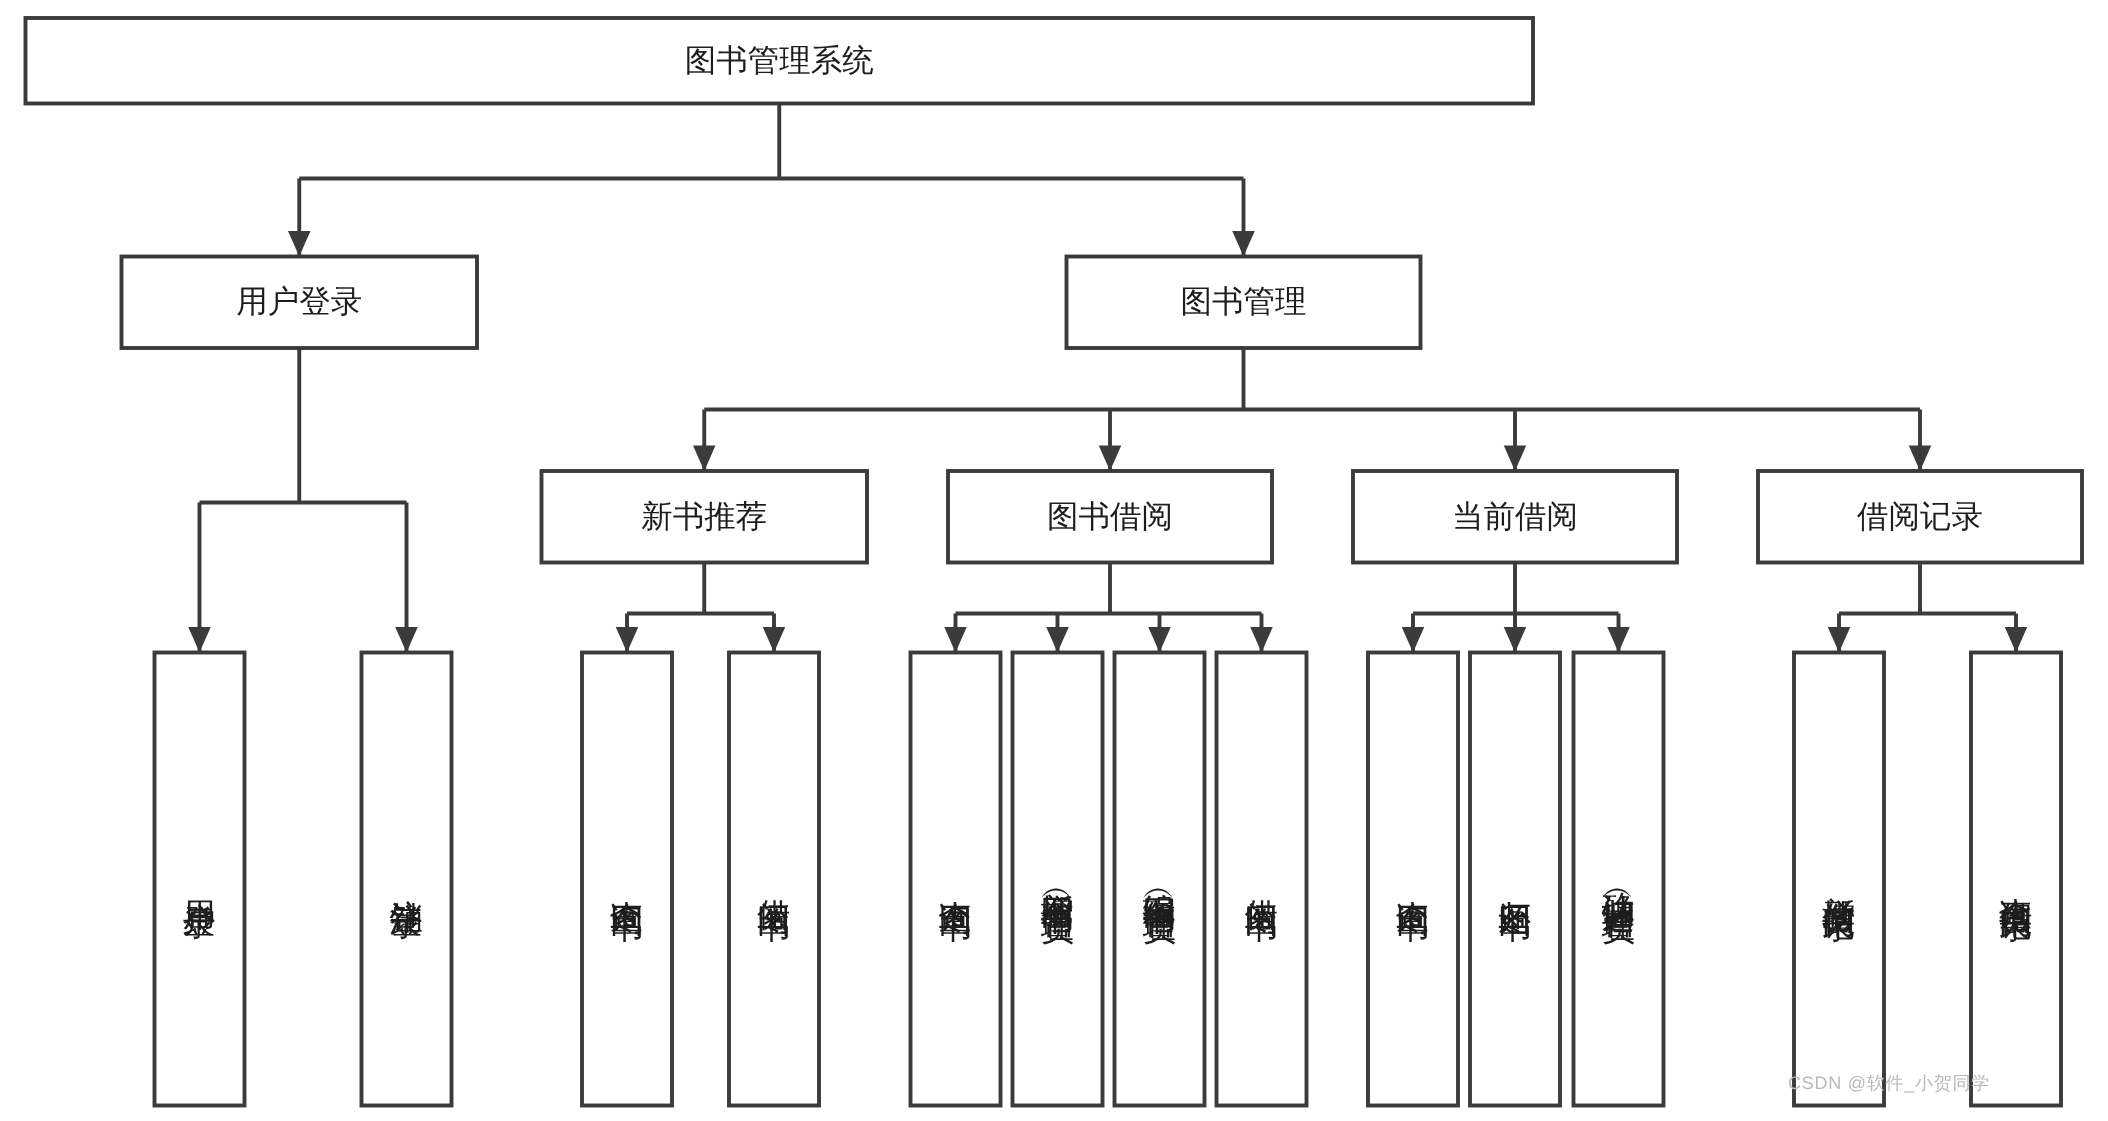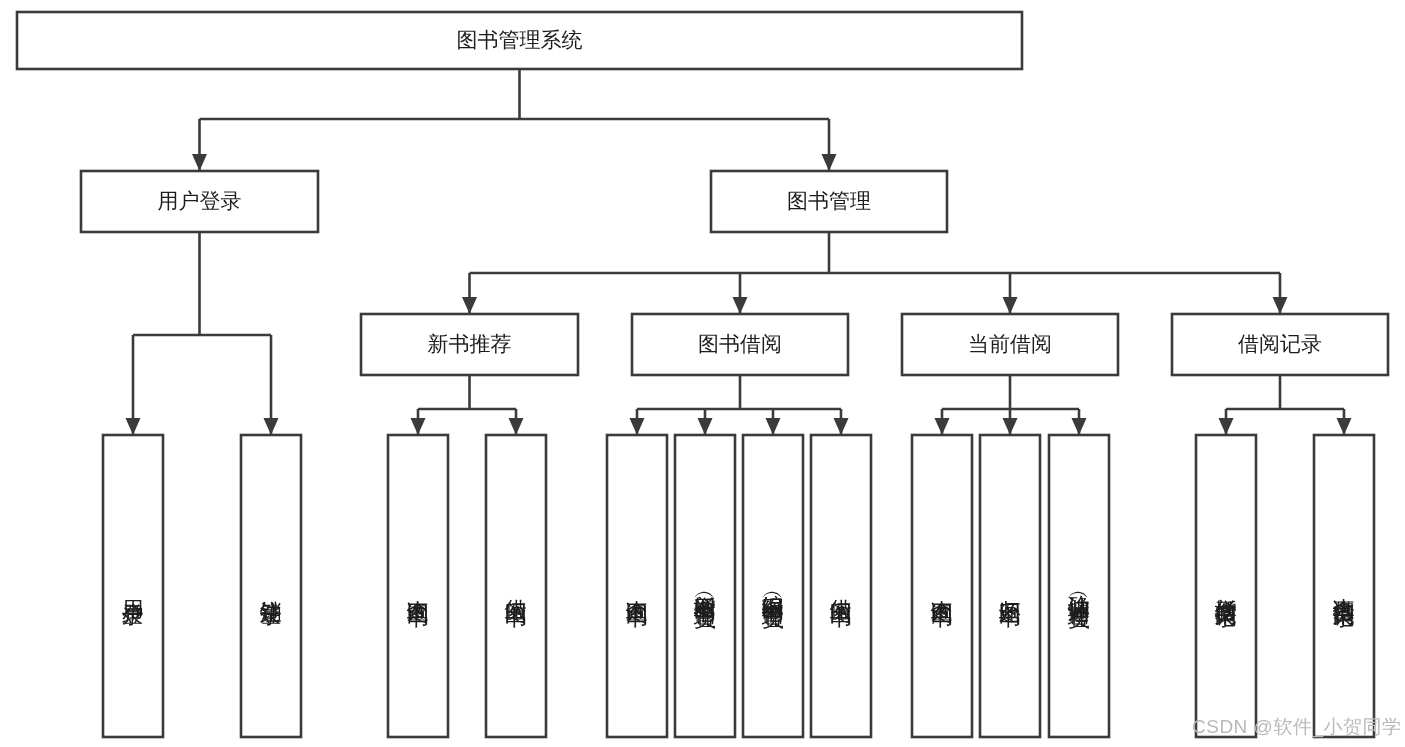--- a/index.html
+++ b/index.html
@@ -63,21 +63,21 @@
     align-items: center;
     justify-content: center;
     white-space: nowrap;
     pointer-events: none;
   }
   .watermark {
     position: absolute;
     left: 1192px;
     top: 714px;
     font-family: "Liberation Sans", "DejaVu Sans", sans-serif;
-    font-size: 19px;
+    font-size: 12px;
     color: #b9b9b9;
     letter-spacing: 0.5px;
     white-space: nowrap;
   }
 </style>
 </head>
 <body>
 
 <div id="diagram-root">
   <svg class="diagram" viewBox="0 0 1405 747">

